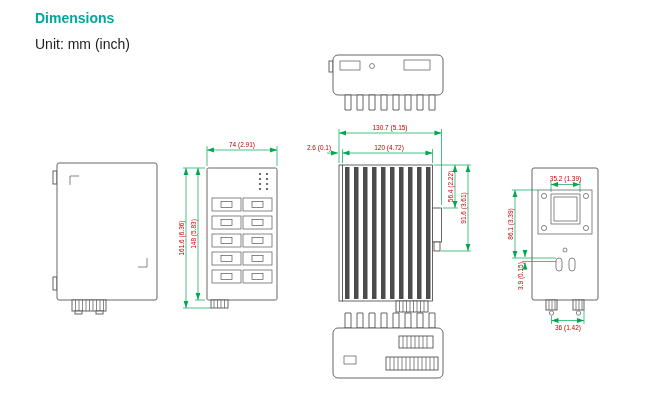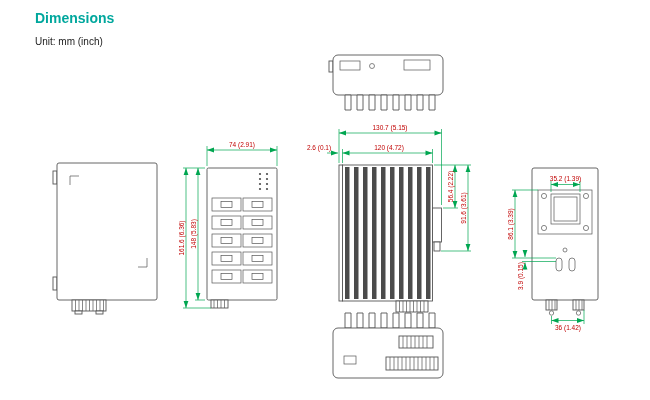--- a/index.html
+++ b/index.html
@@ -1,21 +1,21 @@
 <!DOCTYPE html>
 <html><head>
 <meta charset="utf-8">
 <style>
   html,body { margin:0; padding:0; }
   body {
     width:650px; height:400px; background:#ffffff; position:relative;
     overflow:hidden; font-family:"Liberation Sans", sans-serif;
   }
   .page-title { position:absolute; left:35px; top:10px; font-size:14px; font-weight:bold; color:#00a79d; }
-  .unit-note  { position:absolute; left:35px; top:36px; font-size:10px; color:#1c1c1c; }
+  .unit-note  { position:absolute; left:35px; top:36px; font-size:14px; color:#1c1c1c; }
   svg.figure  { position:absolute; left:0; top:0; }
   .outline { fill:#ffffff; stroke:#555555; stroke-width:0.9; }
   .detail  { fill:none;    stroke:#555555; stroke-width:0.7; }
   .dark    { fill:#4b4b4b; stroke:none; }
   .dimline { fill:none; stroke:#00a651; stroke-width:0.7; }
   .dimtext { fill:#c00000; font-size:6.5px; font-family:"Liberation Sans", sans-serif; }
 </style>
 </head>
 <body>
 

